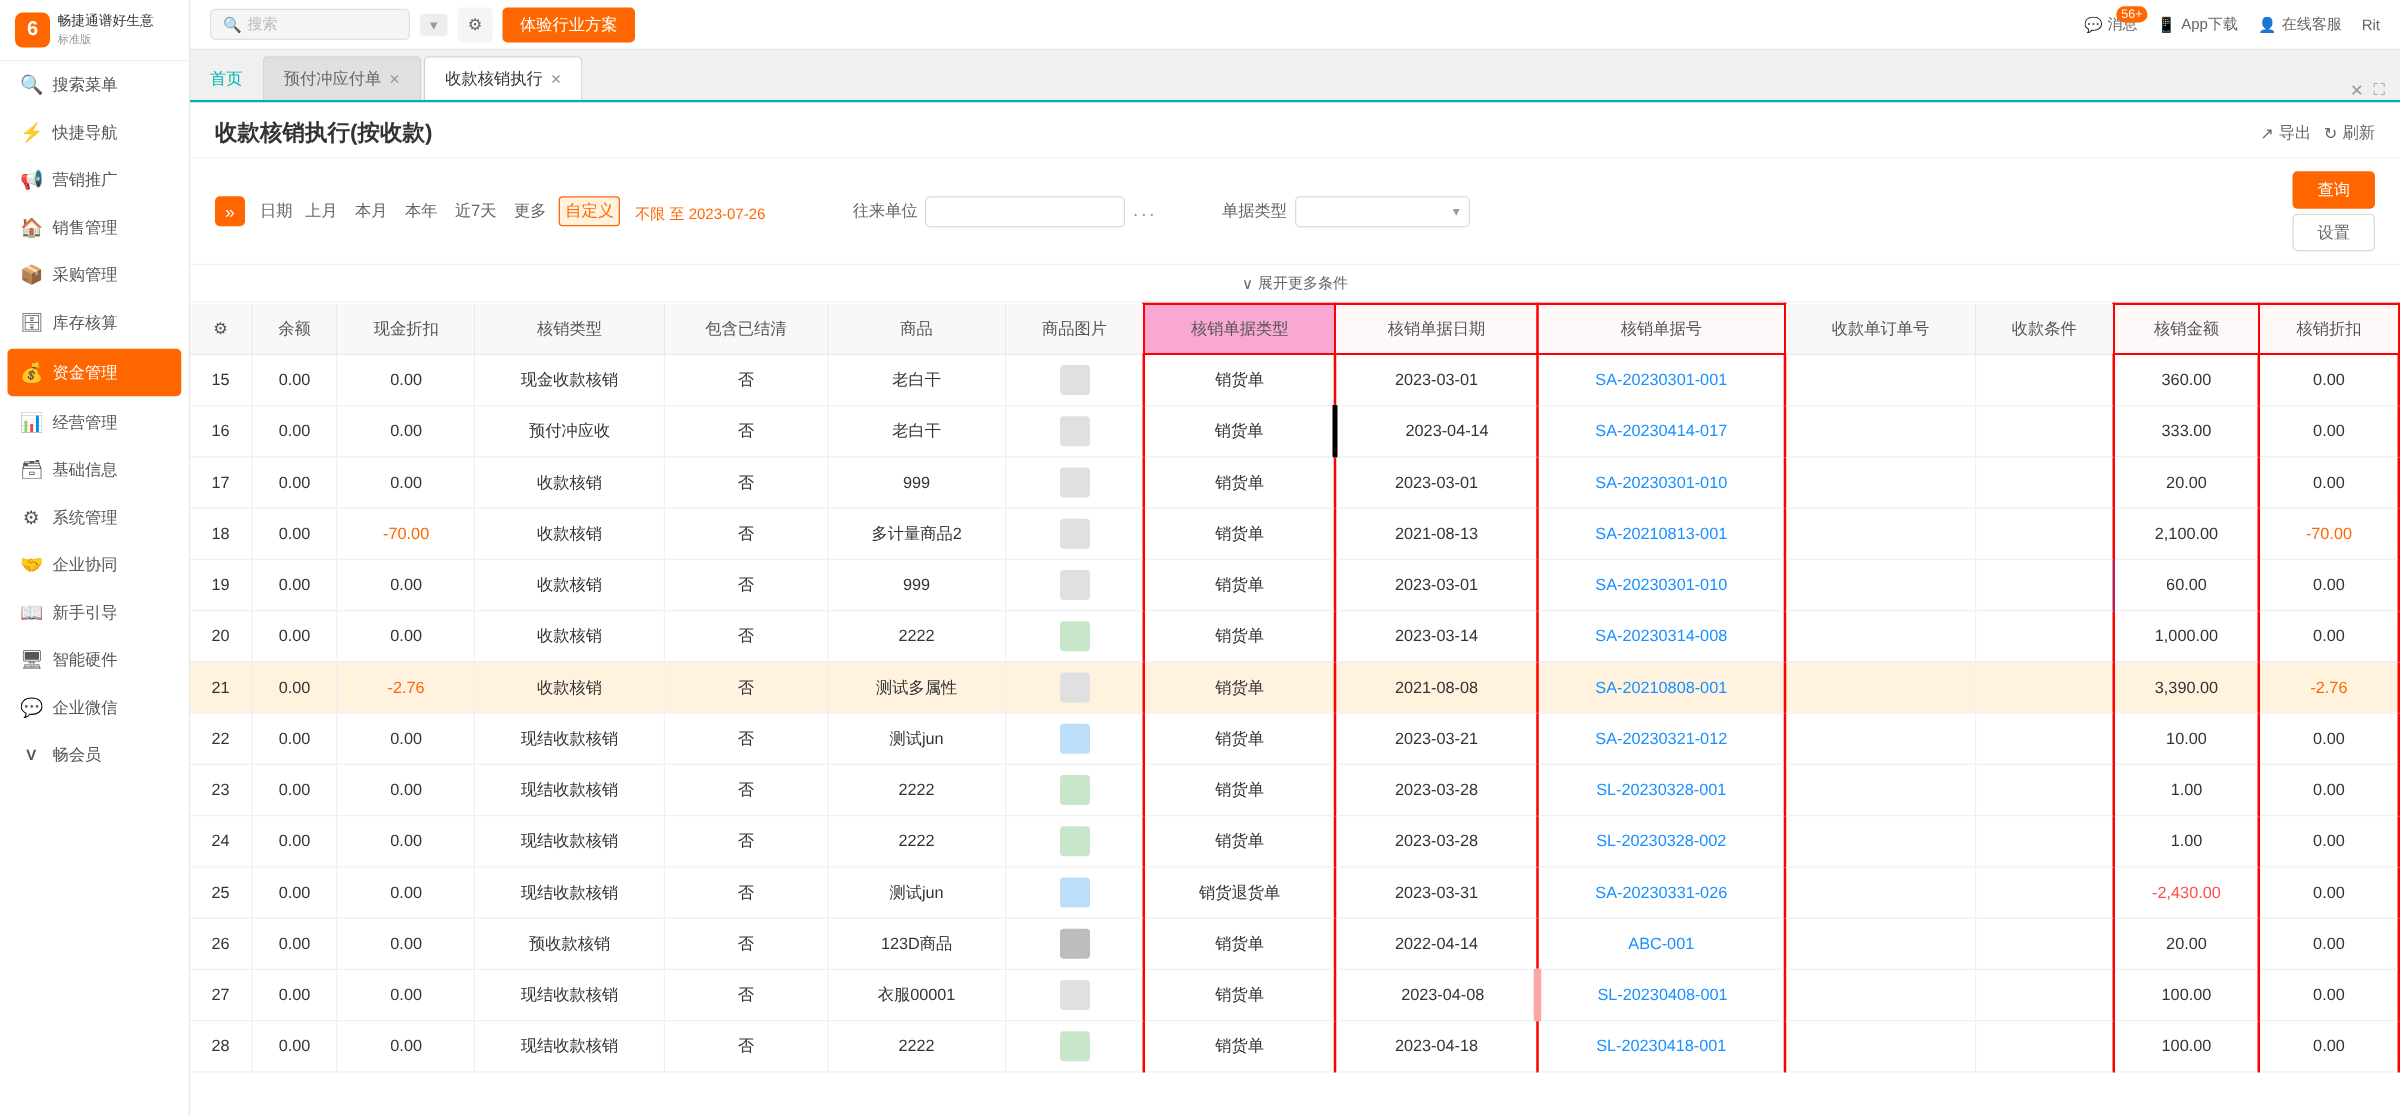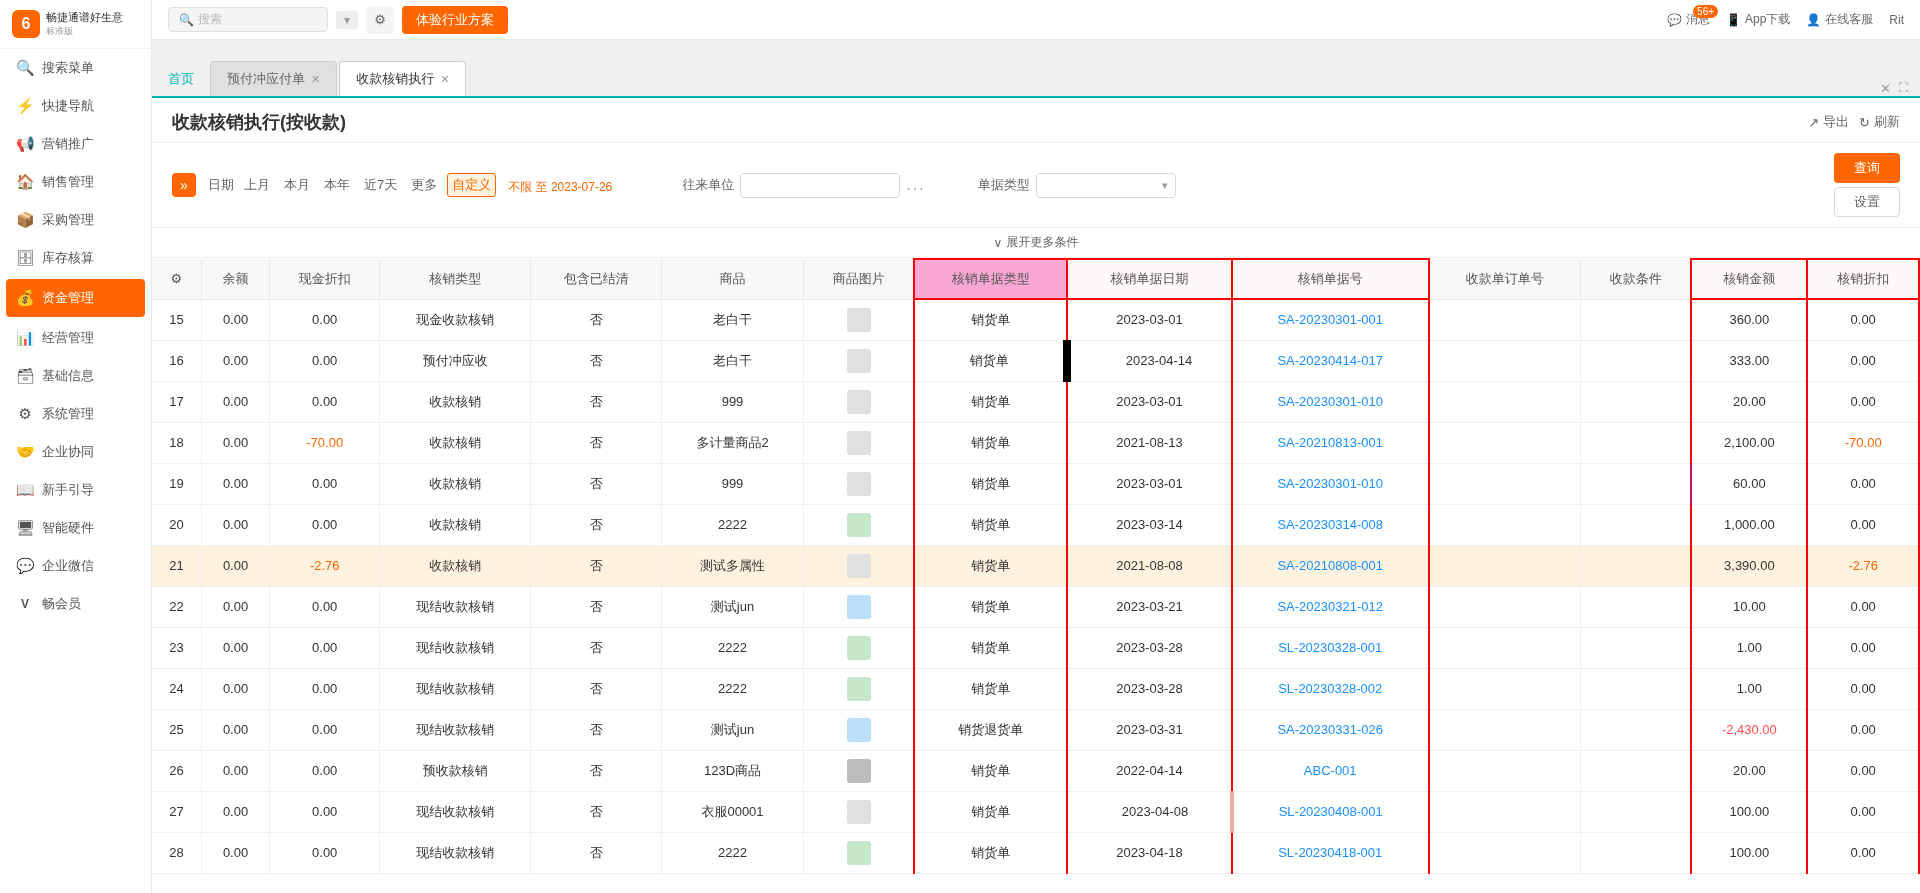--- a/index.html
+++ b/index.html
@@ -25,21 +25,21 @@
     .topbar-search { background: #f5f5f5; border: 1px solid #e0e0e0; border-radius: 4px; padding: 3px 10px; width: 160px; font-size: 12px; color: #999; display: flex; align-items: center; gap: 4px; }
     .topbar-dropdown { display: flex; align-items: center; gap: 3px; font-size: 12px; color: #666; cursor: pointer; }
     .topbar-gear { width: 28px; height: 28px; background: #f5f5f5; border-radius: 4px; display: flex; align-items: center; justify-content: center; cursor: pointer; color: #666; }
     .topbar-btn-orange { background: #f60; color: #fff; border: none; border-radius: 4px; padding: 5px 14px; font-size: 13px; cursor: pointer; }
     .topbar-right { display: flex; align-items: center; gap: 16px; }
     .topbar-notif { display: flex; align-items: center; gap: 4px; font-size: 12px; color: #666; cursor: pointer; position: relative; }
     .notif-badge { background: #f60; color: #fff; font-size: 10px; border-radius: 8px; padding: 1px 4px; position: absolute; top: -6px; right: -8px; }
     .topbar-user { font-size: 12px; color: #666; }
 
     
-    .tabs { height: 58px; background: #f0f0f0; display: flex; align-items: flex-end; flex-shrink: 0; border-bottom: 2px solid #00b4b4; }
+    .tabs { height: 42px; background: #f0f0f0; display: flex; align-items: flex-end; flex-shrink: 0; border-bottom: 2px solid #00b4b4; }
     .tab { display: flex; align-items: center; gap: 6px; padding: 8px 16px; font-size: 13px; cursor: pointer; border-top-left-radius: 4px; border-top-right-radius: 4px; background: #e0e0e0; color: #666; border: 1px solid #d0d0d0; border-bottom: none; margin-right: 2px; }
     .tab.active { background: #fff; color: #333; font-weight: 500; }
     .tab-home { background: transparent; border: none; color: #00b4b4; font-size: 13px; padding: 8px 16px; font-weight: 500; }
     .tab-close { font-size: 11px; color: #999; cursor: pointer; }
 
     
     .page-header { padding: 12px 20px 8px; background: #fff; display: flex; align-items: center; justify-content: space-between; border-bottom: 1px solid #f0f0f0; flex-shrink: 0; }
     .page-title { font-size: 18px; font-weight: 600; color: #333; }
     .header-actions { display: flex; align-items: center; gap: 10px; }
     .header-action-btn { display: flex; align-items: center; gap: 4px; font-size: 13px; color: #666; cursor: pointer; }
@@ -303,21 +303,21 @@
     <td>16</td>
     <td>0.00</td>
     <td class="">0.00</td>
     <td>预付冲应收</td>
     <td>否</td>
     <td>老白干</td>
     <td>
               <div style="width:24px;height:24px;background:#e0e0e0;border-radius:3px;margin:0 auto;"></div>
             </td>
     <td style="border-left:2px solid #f00;border-right:2px solid #f00;">销货单</td>
-    <td style="border-left:8px solid #000000;border-right:2px solid #f00;padding-left:24px;">2023-04-14</td>
+    <td style="border-left:4px solid #000000;border-right:2px solid #f00;padding-left:24px;">2023-04-14</td>
     <td class="link" style="border-left:2px solid #f00;border-right:2px solid #f00;">SA-20230414-017</td>
     <td></td>
     <td></td>
     <td class="" style="border-left:2px solid #f00;border-right:2px solid #f00;">333.00</td>
     <td class="" style="border-left:2px solid #f00;border-right:2px solid #f00;">0.00</td>
   </tr>
           <tr>
     <td>17</td>
     <td>0.00</td>
     <td class="">0.00</td>
@@ -501,21 +501,21 @@
     <td>27</td>
     <td>0.00</td>
     <td class="">0.00</td>
     <td>现结收款核销</td>
     <td>否</td>
     <td>衣服00001</td>
     <td>
               <div style="width:24px;height:24px;background:#e0e0e0;border-radius:3px;margin:0 auto;"></div>
             </td>
     <td style="border-left:2px solid #f00;border-right:2px solid #f00;">销货单</td>
-    <td style="border-left:2px solid #f00;border-right:4px solid #fca5a5;padding-left:20px;">2023-04-08</td>
+    <td style="border-left:2px solid #f00;border-right:6px solid #fca5a5;padding-left:20px;">2023-04-08</td>
     <td class="link" style="border-left:2px solid #f00;border-right:2px solid #f00;">SL-20230408-001</td>
     <td></td>
     <td></td>
     <td class="" style="border-left:2px solid #f00;border-right:2px solid #f00;">100.00</td>
     <td class="" style="border-left:2px solid #f00;border-right:2px solid #f00;">0.00</td>
   </tr>
           <tr>
     <td>28</td>
     <td>0.00</td>
     <td class="">0.00</td>

